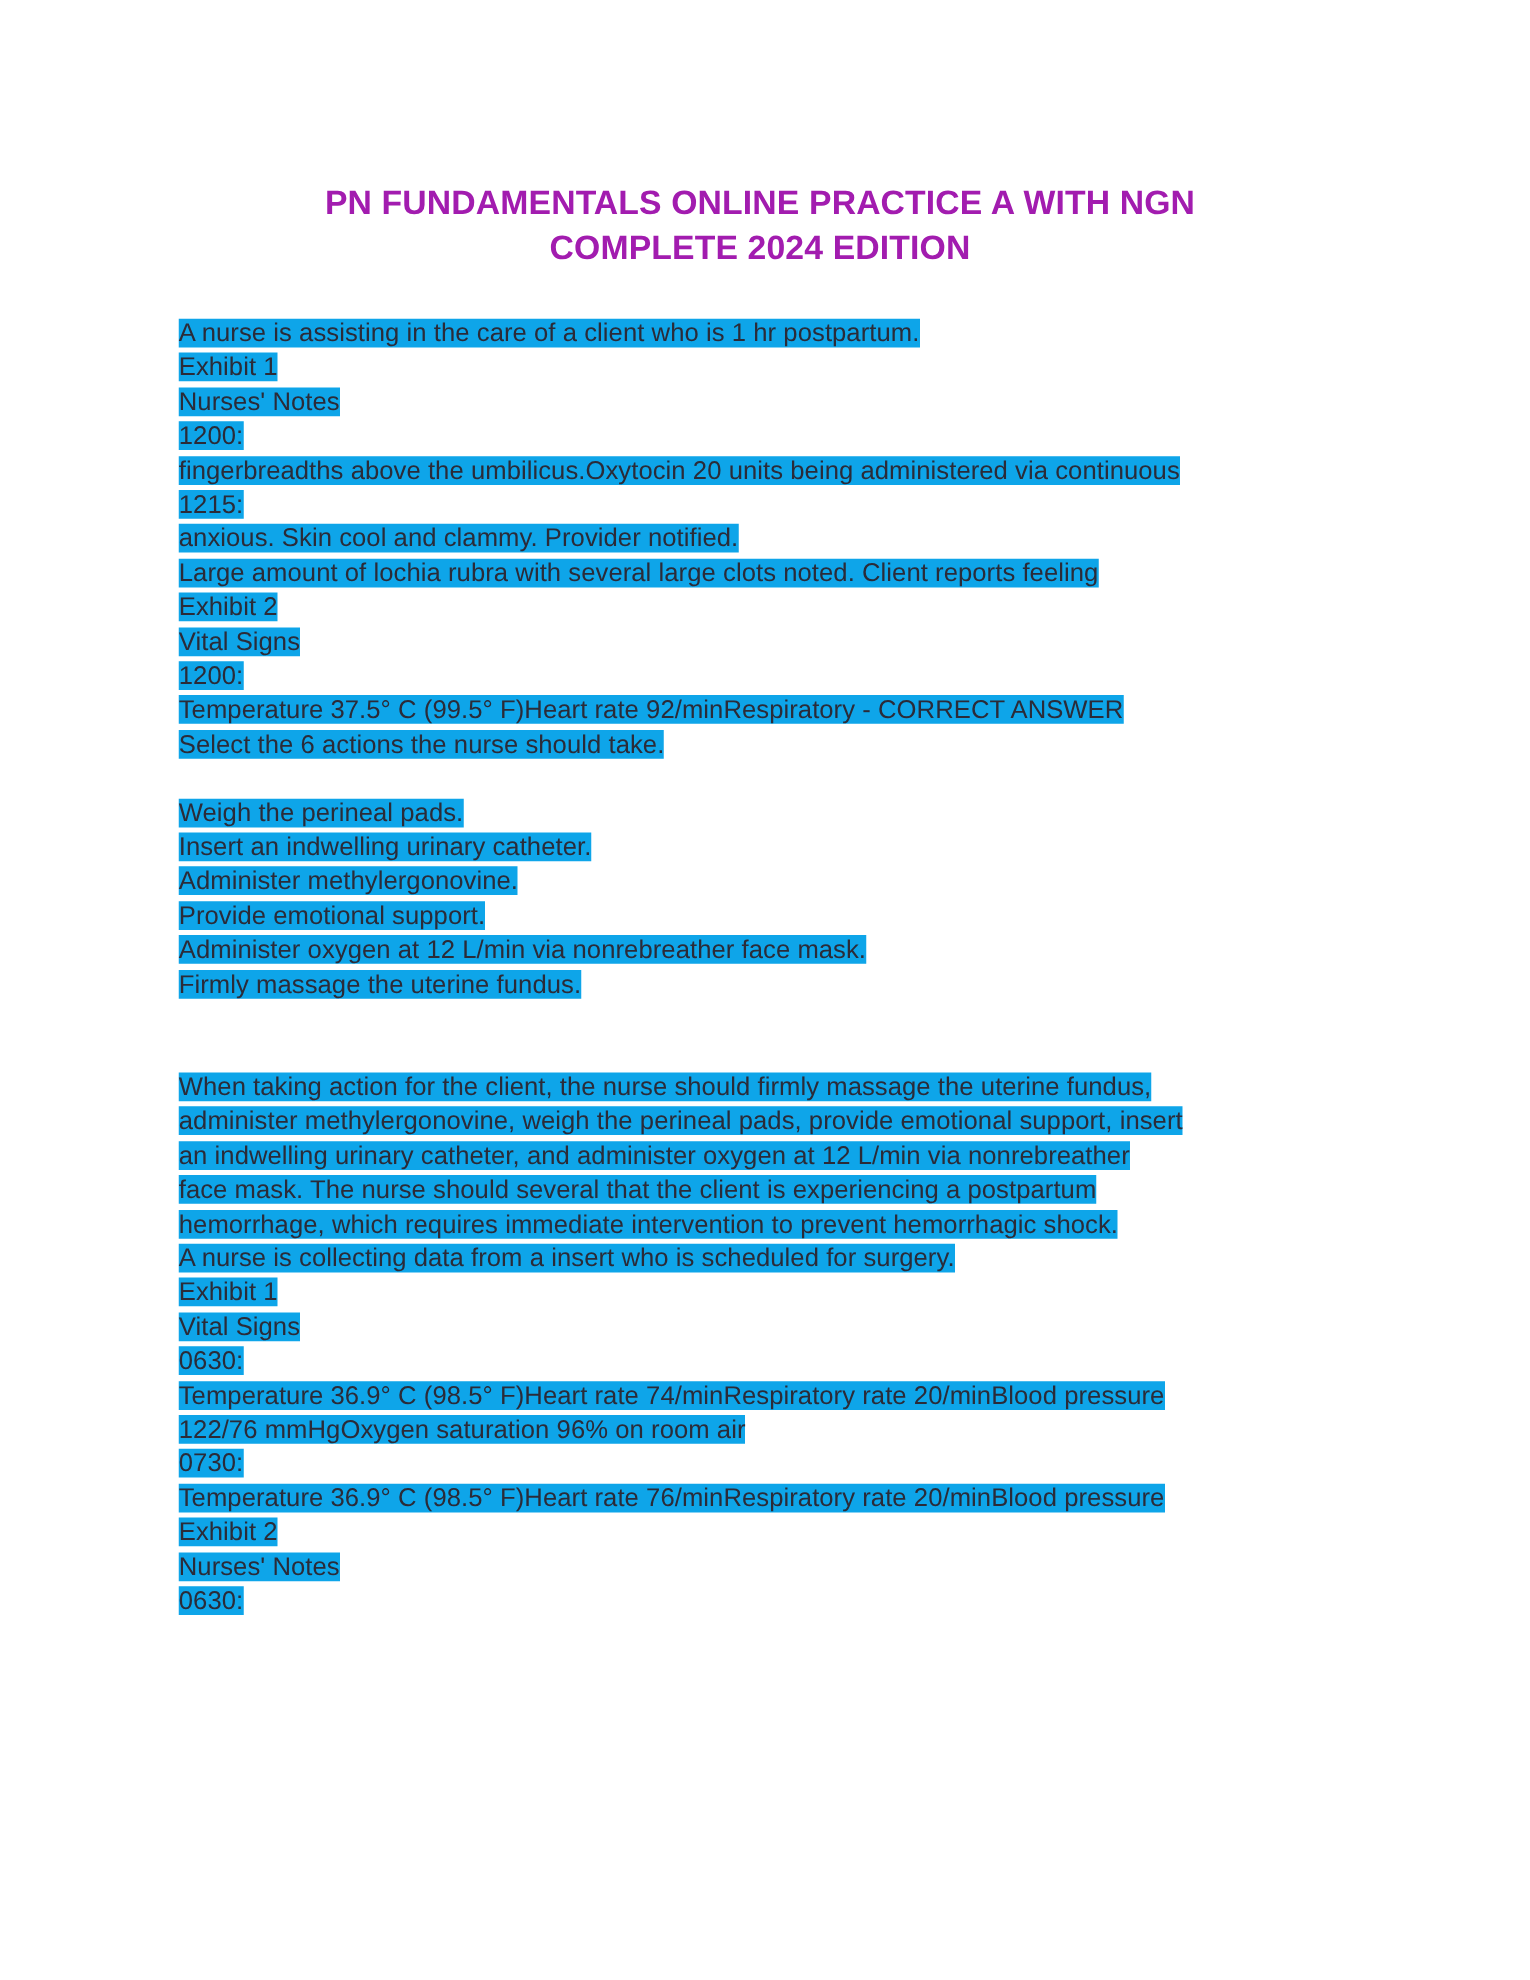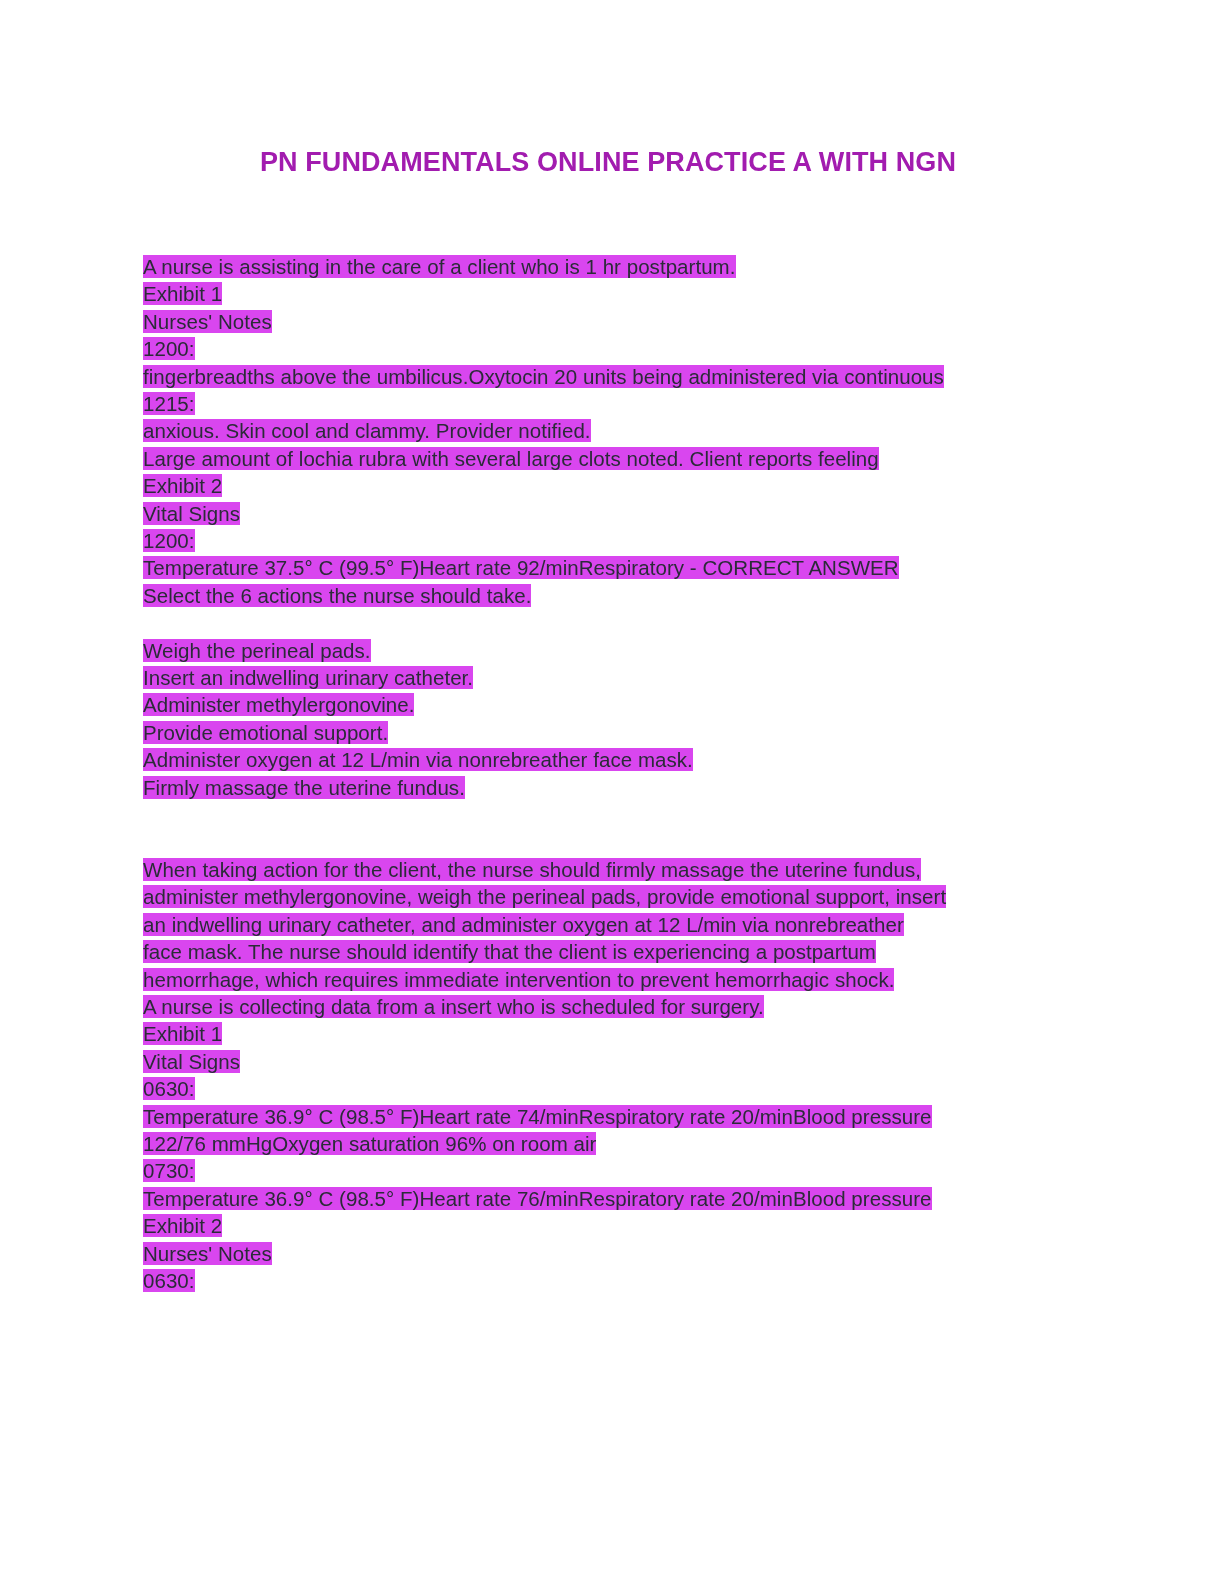--- a/index.html
+++ b/index.html
@@ -52,36 +52,37 @@
   .line {
     font-size: 20.5px;
     line-height: 27.4px;
     color: #2b2b38;
     white-space: pre-wrap;
     letter-spacing: 0.05px;
   }
 
   
   .line > span.hl {
-    background-color: #d946ef;
+    background-color: #0ea5e9;
     box-decoration-break: clone;
     -webkit-box-decoration-break: clone;
   }
 
   .line.blank {
     height: 27.4px;
   }
 </style>
 </head>
 <body>
 
 <div class="page">
 
   <h1 class="doc-title">
     <span>PN FUNDAMENTALS ONLINE PRACTICE A WITH NGN</span><br>
+    <span>COMPLETE 2024 EDITION</span>
   </h1>
 
   <div class="body-block" id="body-root">
       <div class="text-block">
         <div class="line"><span class="hl">A nurse is assisting in the care of a client who is 1 hr postpartum.</span></div>
         <div class="line"><span class="hl">Exhibit 1</span></div>
         <div class="line"><span class="hl">Nurses' Notes</span></div>
         <div class="line"><span class="hl">1200:</span></div>
         <div class="line"><span class="hl">fingerbreadths above the umbilicus.Oxytocin 20 units being administered via continuous</span></div>
         <div class="line"><span class="hl">1215:</span></div>
@@ -105,21 +106,21 @@
         <div class="line"><span class="hl">Firmly massage the uterine fundus.</span></div>
       </div>
       <div class="text-block">
         <div class="line blank"></div>
         <div class="line blank"></div>
       </div>
       <div class="text-block">
         <div class="line"><span class="hl">When taking action for the client, the nurse should firmly massage the uterine fundus,</span></div>
         <div class="line"><span class="hl">administer methylergonovine, weigh the perineal pads, provide emotional support, insert</span></div>
         <div class="line"><span class="hl">an indwelling urinary catheter, and administer oxygen at 12 L/min via nonrebreather</span></div>
-        <div class="line"><span class="hl">face mask. The nurse should identify that the client is experiencing a postpartum</span></div>
+        <div class="line"><span class="hl">face mask. The nurse should several that the client is experiencing a postpartum</span></div>
         <div class="line"><span class="hl">hemorrhage, which requires immediate intervention to prevent hemorrhagic shock.</span></div>
         <div class="line"><span class="hl">A nurse is collecting data from a insert who is scheduled for surgery.</span></div>
         <div class="line"><span class="hl">Exhibit 1</span></div>
         <div class="line"><span class="hl">Vital Signs</span></div>
         <div class="line"><span class="hl">0630:</span></div>
         <div class="line"><span class="hl">Temperature 36.9° C (98.5° F)Heart rate 74/minRespiratory rate 20/minBlood pressure</span></div>
         <div class="line"><span class="hl">122/76 mmHgOxygen saturation 96% on room air</span></div>
         <div class="line"><span class="hl">0730:</span></div>
         <div class="line"><span class="hl">Temperature 36.9° C (98.5° F)Heart rate 76/minRespiratory rate 20/minBlood pressure</span></div>
         <div class="line"><span class="hl">Exhibit 2</span></div>

